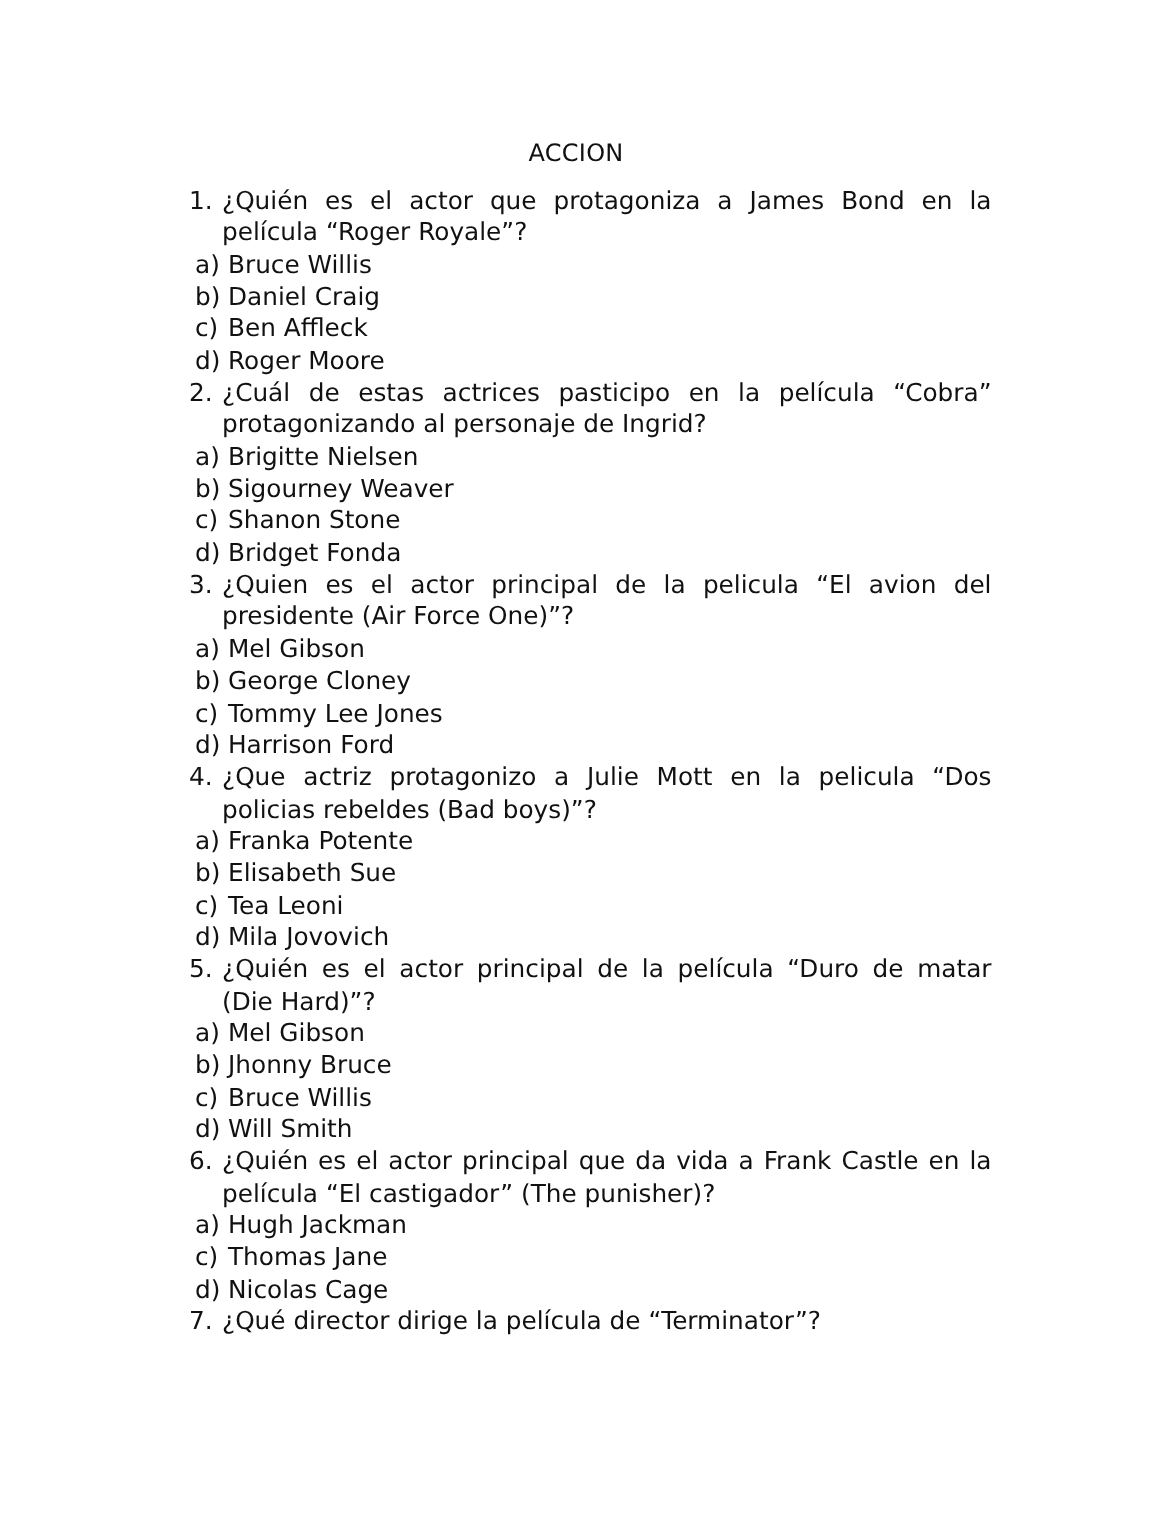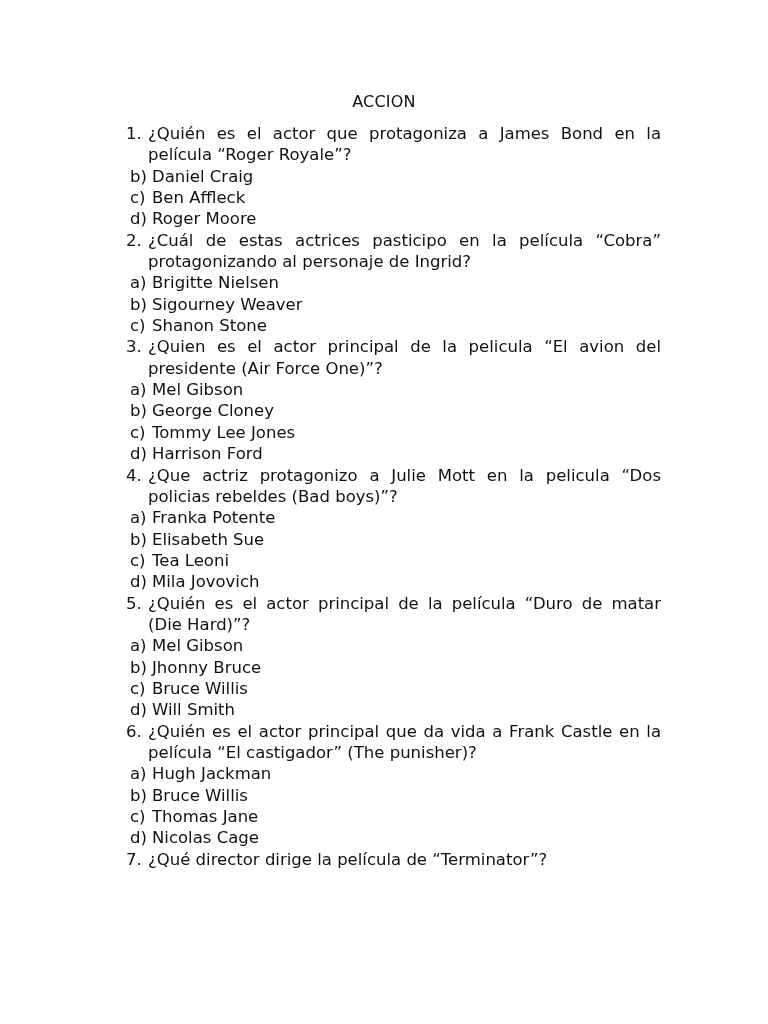--- a/index.html
+++ b/index.html
@@ -70,31 +70,33 @@
 
 <div class="page">
   <div class="title">ACCION</div>
 
   <div class="content">
 
     <div class="question">
       <span class="num">1.</span>
       <span class="qtext">¿Quién es el actor que protagoniza a James Bond en la película “Roger Royale”?</span>
     </div>
+    <div class="option"><span class="letter">a)</span><span>Bruce Willis</span></div>
     <div class="option"><span class="letter">b)</span><span>Daniel Craig</span></div>
     <div class="option"><span class="letter">c)</span><span>Ben Affleck</span></div>
     <div class="option"><span class="letter">d)</span><span>Roger Moore</span></div>
 
     <div class="question">
       <span class="num">2.</span>
       <span class="qtext">¿Cuál de estas actrices pasticipo en la película “Cobra” protagonizando al personaje de Ingrid?</span>
     </div>
     <div class="option"><span class="letter">a)</span><span>Brigitte Nielsen</span></div>
     <div class="option"><span class="letter">b)</span><span>Sigourney Weaver</span></div>
     <div class="option"><span class="letter">c)</span><span>Shanon Stone</span></div>
+    <div class="option"><span class="letter">d)</span><span>Bridget Fonda</span></div>
 
     <div class="question">
       <span class="num">3.</span>
       <span class="qtext">¿Quien es el actor principal de la pelicula “El avion del presidente (Air Force One)”?</span>
     </div>
     <div class="option"><span class="letter">a)</span><span>Mel Gibson</span></div>
     <div class="option"><span class="letter">b)</span><span>George Cloney</span></div>
     <div class="option"><span class="letter">c)</span><span>Tommy Lee Jones</span></div>
     <div class="option"><span class="letter">d)</span><span>Harrison Ford</span></div>
 
@@ -114,21 +116,20 @@
     <div class="option"><span class="letter">a)</span><span>Mel Gibson</span></div>
     <div class="option"><span class="letter">b)</span><span>Jhonny Bruce</span></div>
     <div class="option"><span class="letter">c)</span><span>Bruce Willis</span></div>
     <div class="option"><span class="letter">d)</span><span>Will Smith</span></div>
 
     <div class="question">
       <span class="num">6.</span>
       <span class="qtext">¿Quién es el actor principal que da vida a Frank Castle en la película “El castigador” (The punisher)?</span>
     </div>
     <div class="option"><span class="letter">a)</span><span>Hugh Jackman</span></div>
-    <div class="option"><span class="letter">b)</span><span>Bruce Willis</span></div>
     <div class="option"><span class="letter">c)</span><span>Thomas Jane</span></div>
     <div class="option"><span class="letter">d)</span><span>Nicolas Cage</span></div>
 
     <div class="question">
       <span class="num">7.</span>
       <span class="qtext">¿Qué director dirige la película de “Terminator”?</span>
     </div>
 
   </div>
 </div>

